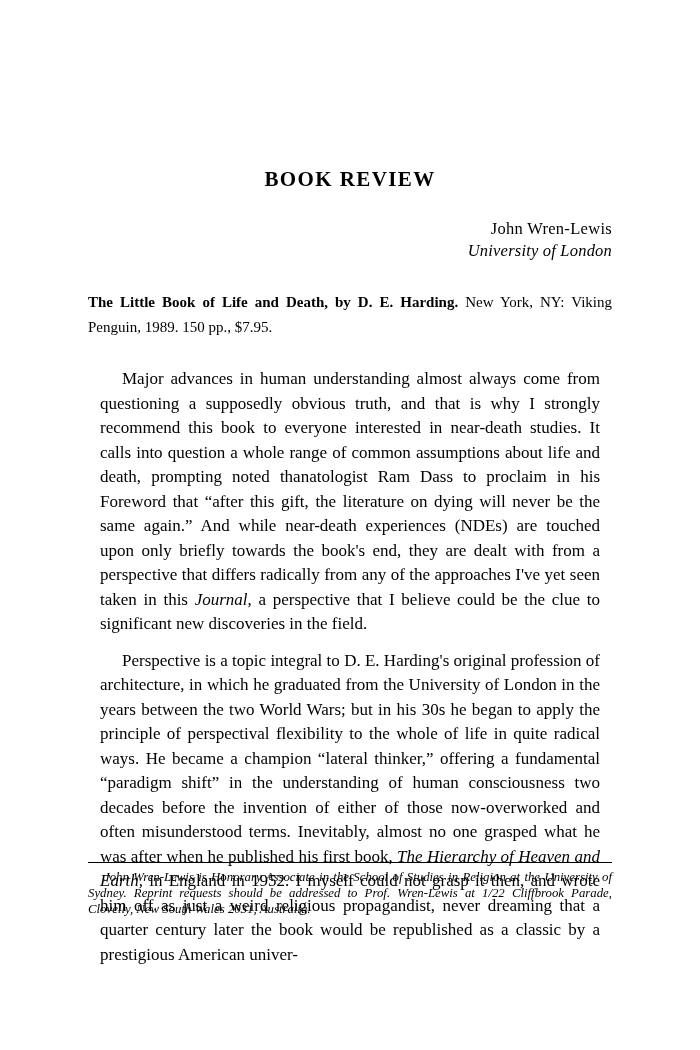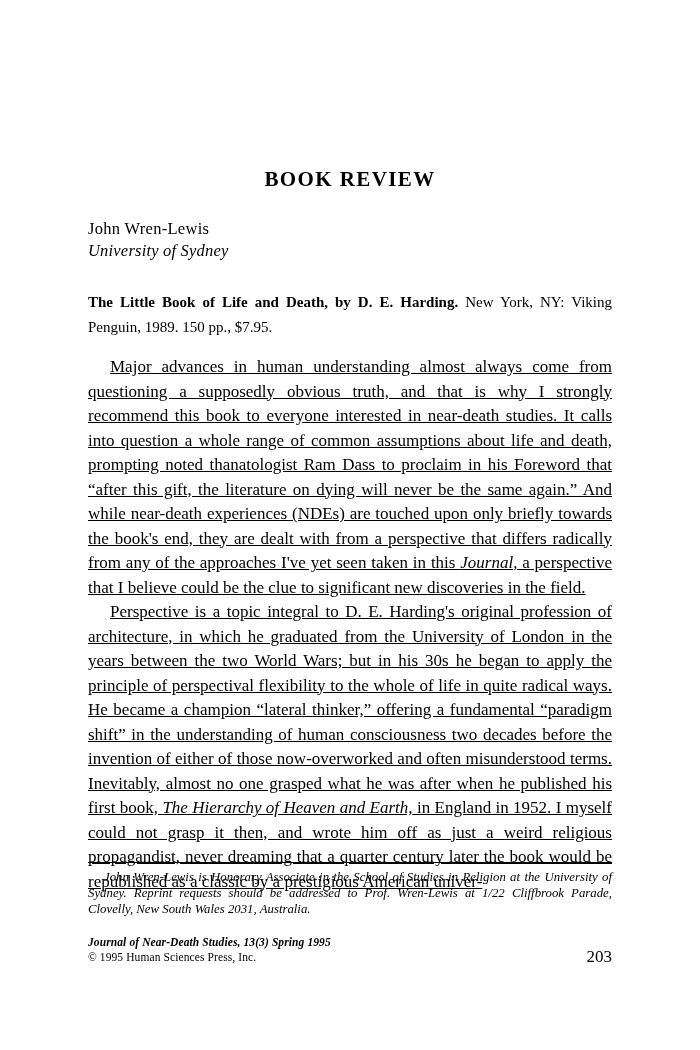--- a/index.html
+++ b/index.html
@@ -37,20 +37,21 @@
     text-align: center;
     font-weight: bold;
     font-size: 21px;
     letter-spacing: 1.4px;
     line-height: 26px;
   }
 
   
   .byline {
     top: 218px;
+    text-align: right;
     line-height: 21.5px;
   }
   .byline .author-name {
     display: block;
     font-size: 16.5px;
     letter-spacing: 0.3px;
   }
   .byline .author-affiliation {
     display: block;
     font-style: italic;
@@ -76,24 +77,23 @@
   
   .body-text {
     top: 355px;
     font-size: 17px;
     line-height: 24.5px;
     text-align: justify;
     text-justify: inter-word;
     width: 524px;
   }
   .body-text p {
-    margin: 0;
+    margin: 12px;
     text-indent: 22px;
     hyphens: none;
-    text-decoration: underline;
   }
   .body-text p em {
     font-style: italic;
   }
 
   
   .footnote-rule {
     position: absolute;
     left: 88px;
     top: 862px;
@@ -145,39 +145,32 @@
 </style>
 </head>
 <body>
 
 <div class="page">
 
   <div class="col book-review-title">BOOK REVIEW</div>
 
   <div class="col byline">
     <span class="author-name">John Wren-Lewis</span>
-    <span class="author-affiliation">University of Sydney</span>
+    <span class="author-affiliation">University of London</span>
   </div>
 
   <div class="col biblio">
     <span class="biblio-title">The Little Book of Life and Death, by D. E. Harding.</span><span class="biblio-imprint"> New York, NY: Viking Penguin, 1989. 150 pp., $7.95.</span>
   </div>
 
   <div class="col body-text">
     <p><span>Major advances in human understanding almost always come from questioning a supposedly obvious truth, and that is why I strongly recommend this book to everyone interested in near-death studies. It calls into question a whole range of common assumptions about life and death, prompting noted thanatologist Ram Dass to proclaim in his Foreword that “after this gift, the literature on dying will never be the same again.” And while near-death experiences (NDEs) are touched upon only briefly towards the book's end, they are dealt with from a perspective that differs radically from any of the approaches I've yet seen taken in this </span><em>Journal</em><span>, a perspective that I believe could be the clue to significant new discoveries in the field.</span></p>
     <p><span>Perspective is a topic integral to D. E. Harding's original profession of architecture, in which he graduated from the University of London in the years between the two World Wars; but in his 30s he began to apply the principle of perspectival flexibility to the whole of life in quite radical ways. He became a champion “lateral thinker,” offering a fundamental “paradigm shift” in the understanding of human consciousness two decades before the invention of either of those now-overworked and often misunderstood terms. Inevitably, almost no one grasped what he was after when he published his first book, </span><em>The Hierarchy of Heaven and Earth,</em><span> in England in 1952. I myself could not grasp it then, and wrote him off as just a weird religious propagandist, never dreaming that a quarter century later the book would be republished as a classic by a prestigious American univer-</span></p>
   </div>
 
   <div class="footnote-rule"></div>
 
   <div class="col footnote">
     <p>John Wren-Lewis is Honorary Associate in the School of Studies in Religion at the University of Sydney. Reprint requests should be addressed to Prof. Wren-Lewis at 1/22 Cliffbrook Parade, Clovelly, New South Wales 2031, Australia.</p>
   </div>
 
-  <div class="col footer">
-    <div class="footer-row">
-      <span class="journal-line">Journal of Near-Death Studies, 13(3) Spring 1995</span>
-      <span class="copyright-line">© 1995 Human Sciences Press, Inc.</span>
-      <span class="page-number">203</span>
-    </div>
-  </div>
 
 </div>
 
 </body></html>

